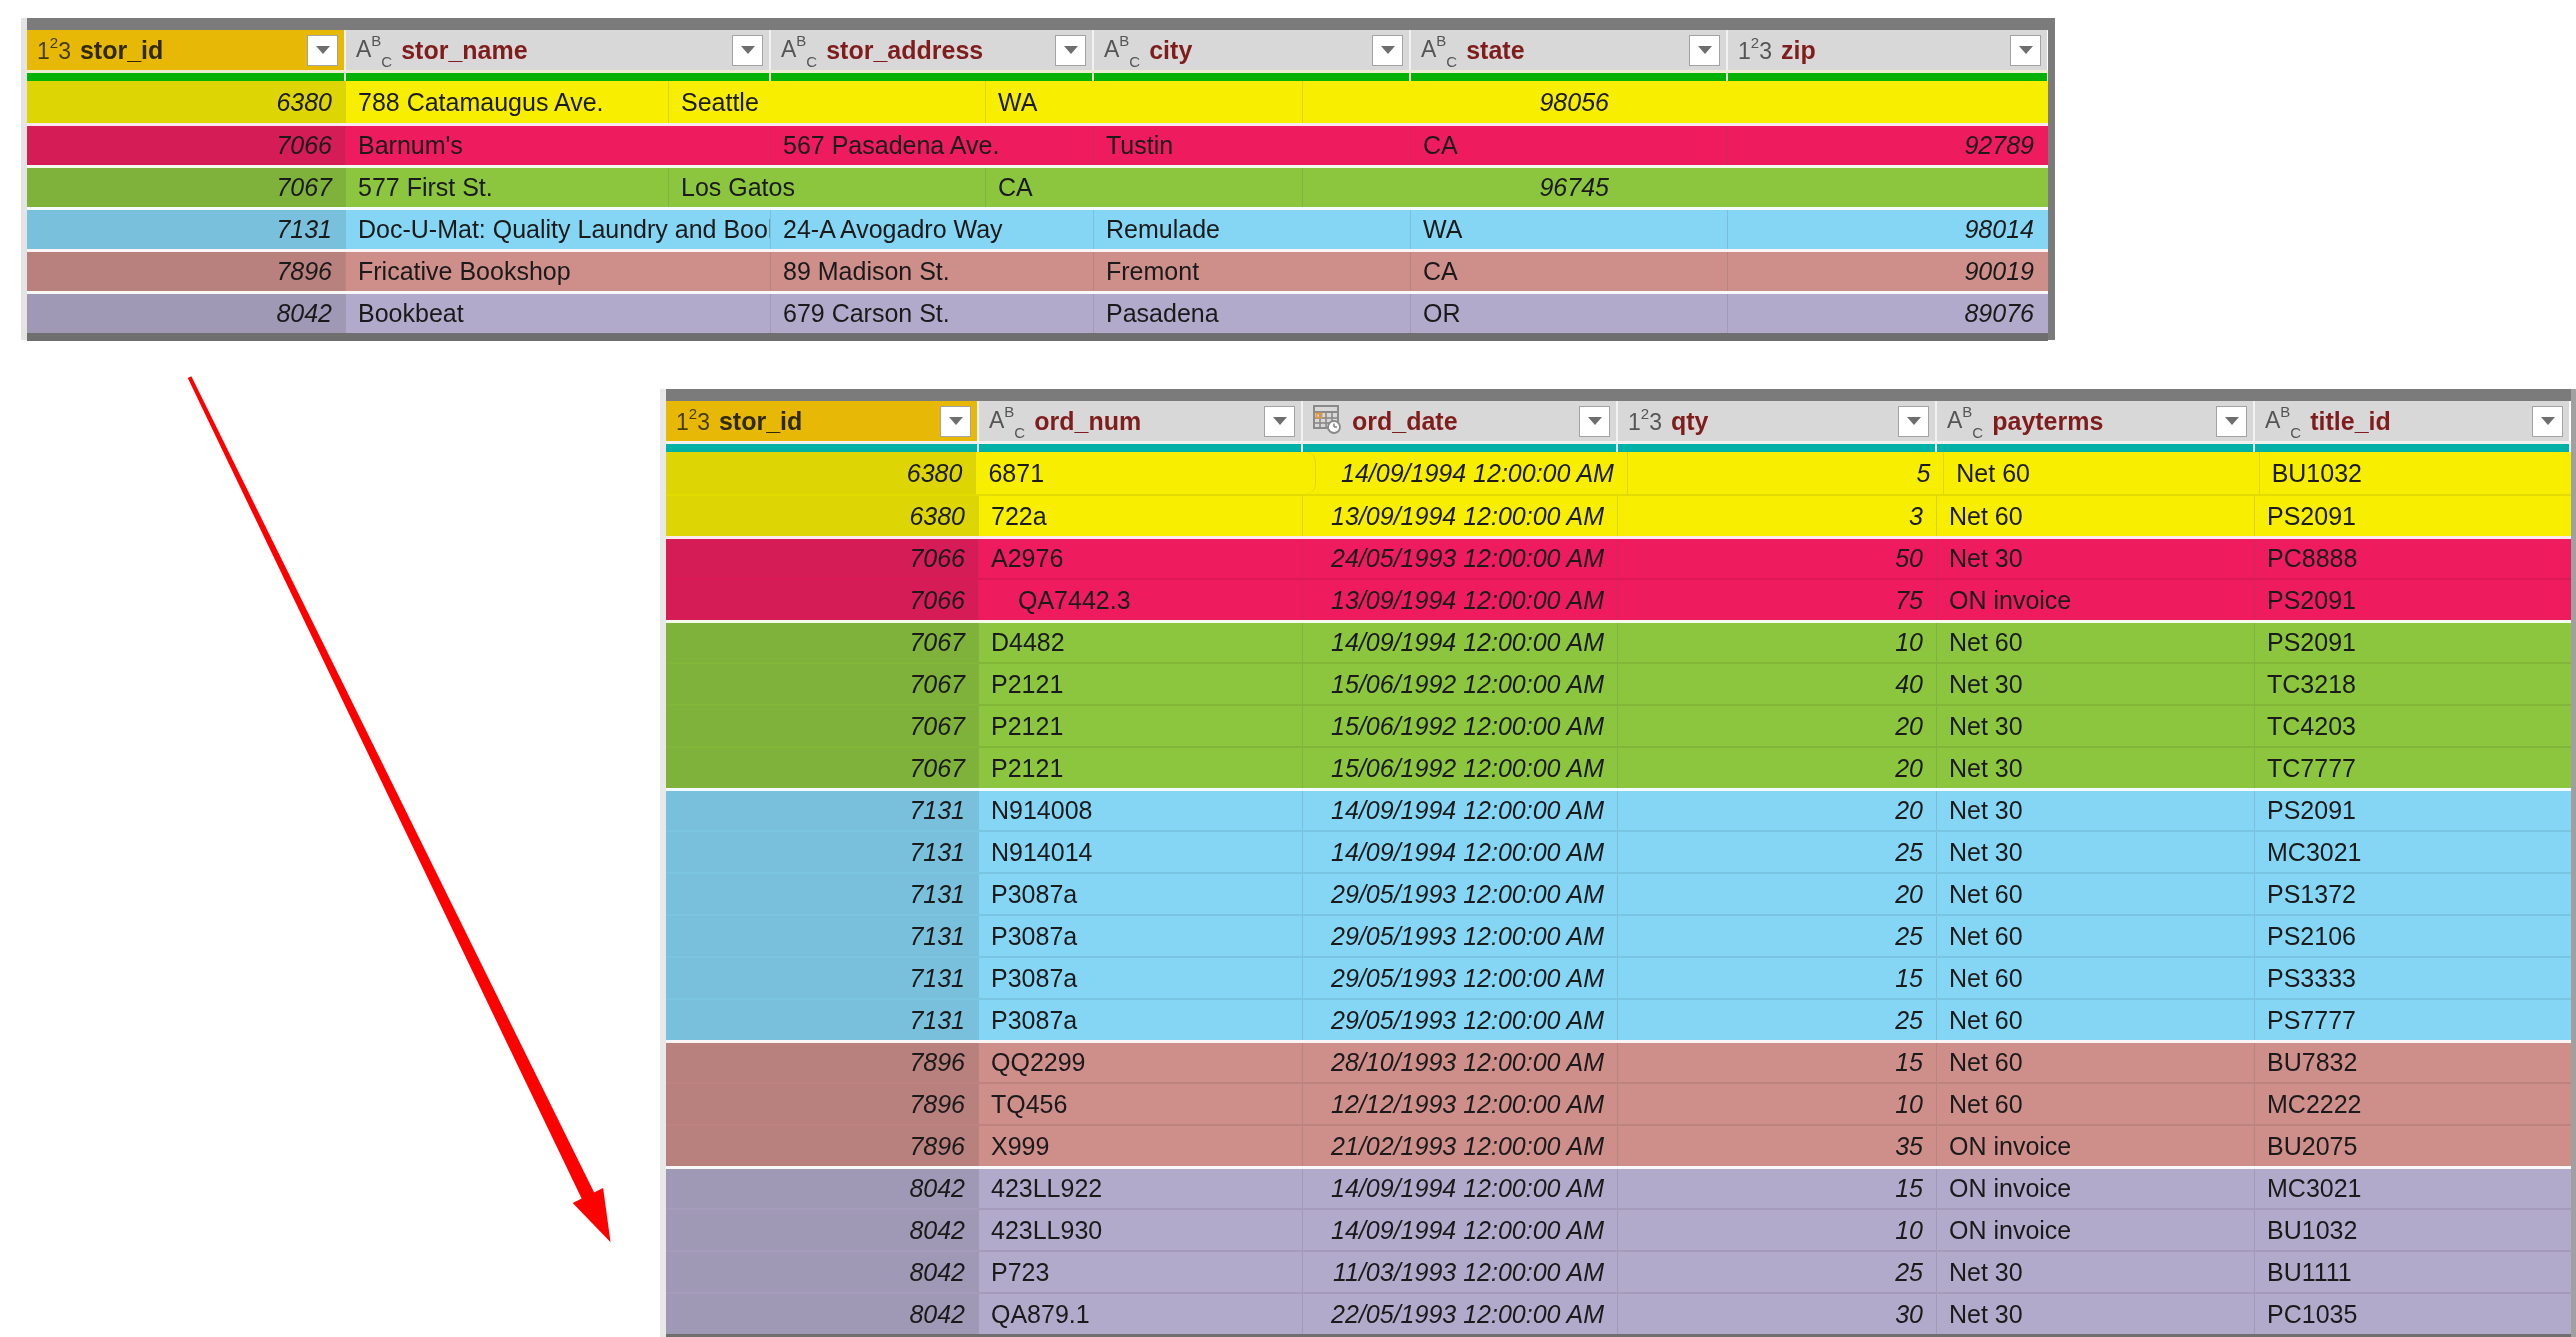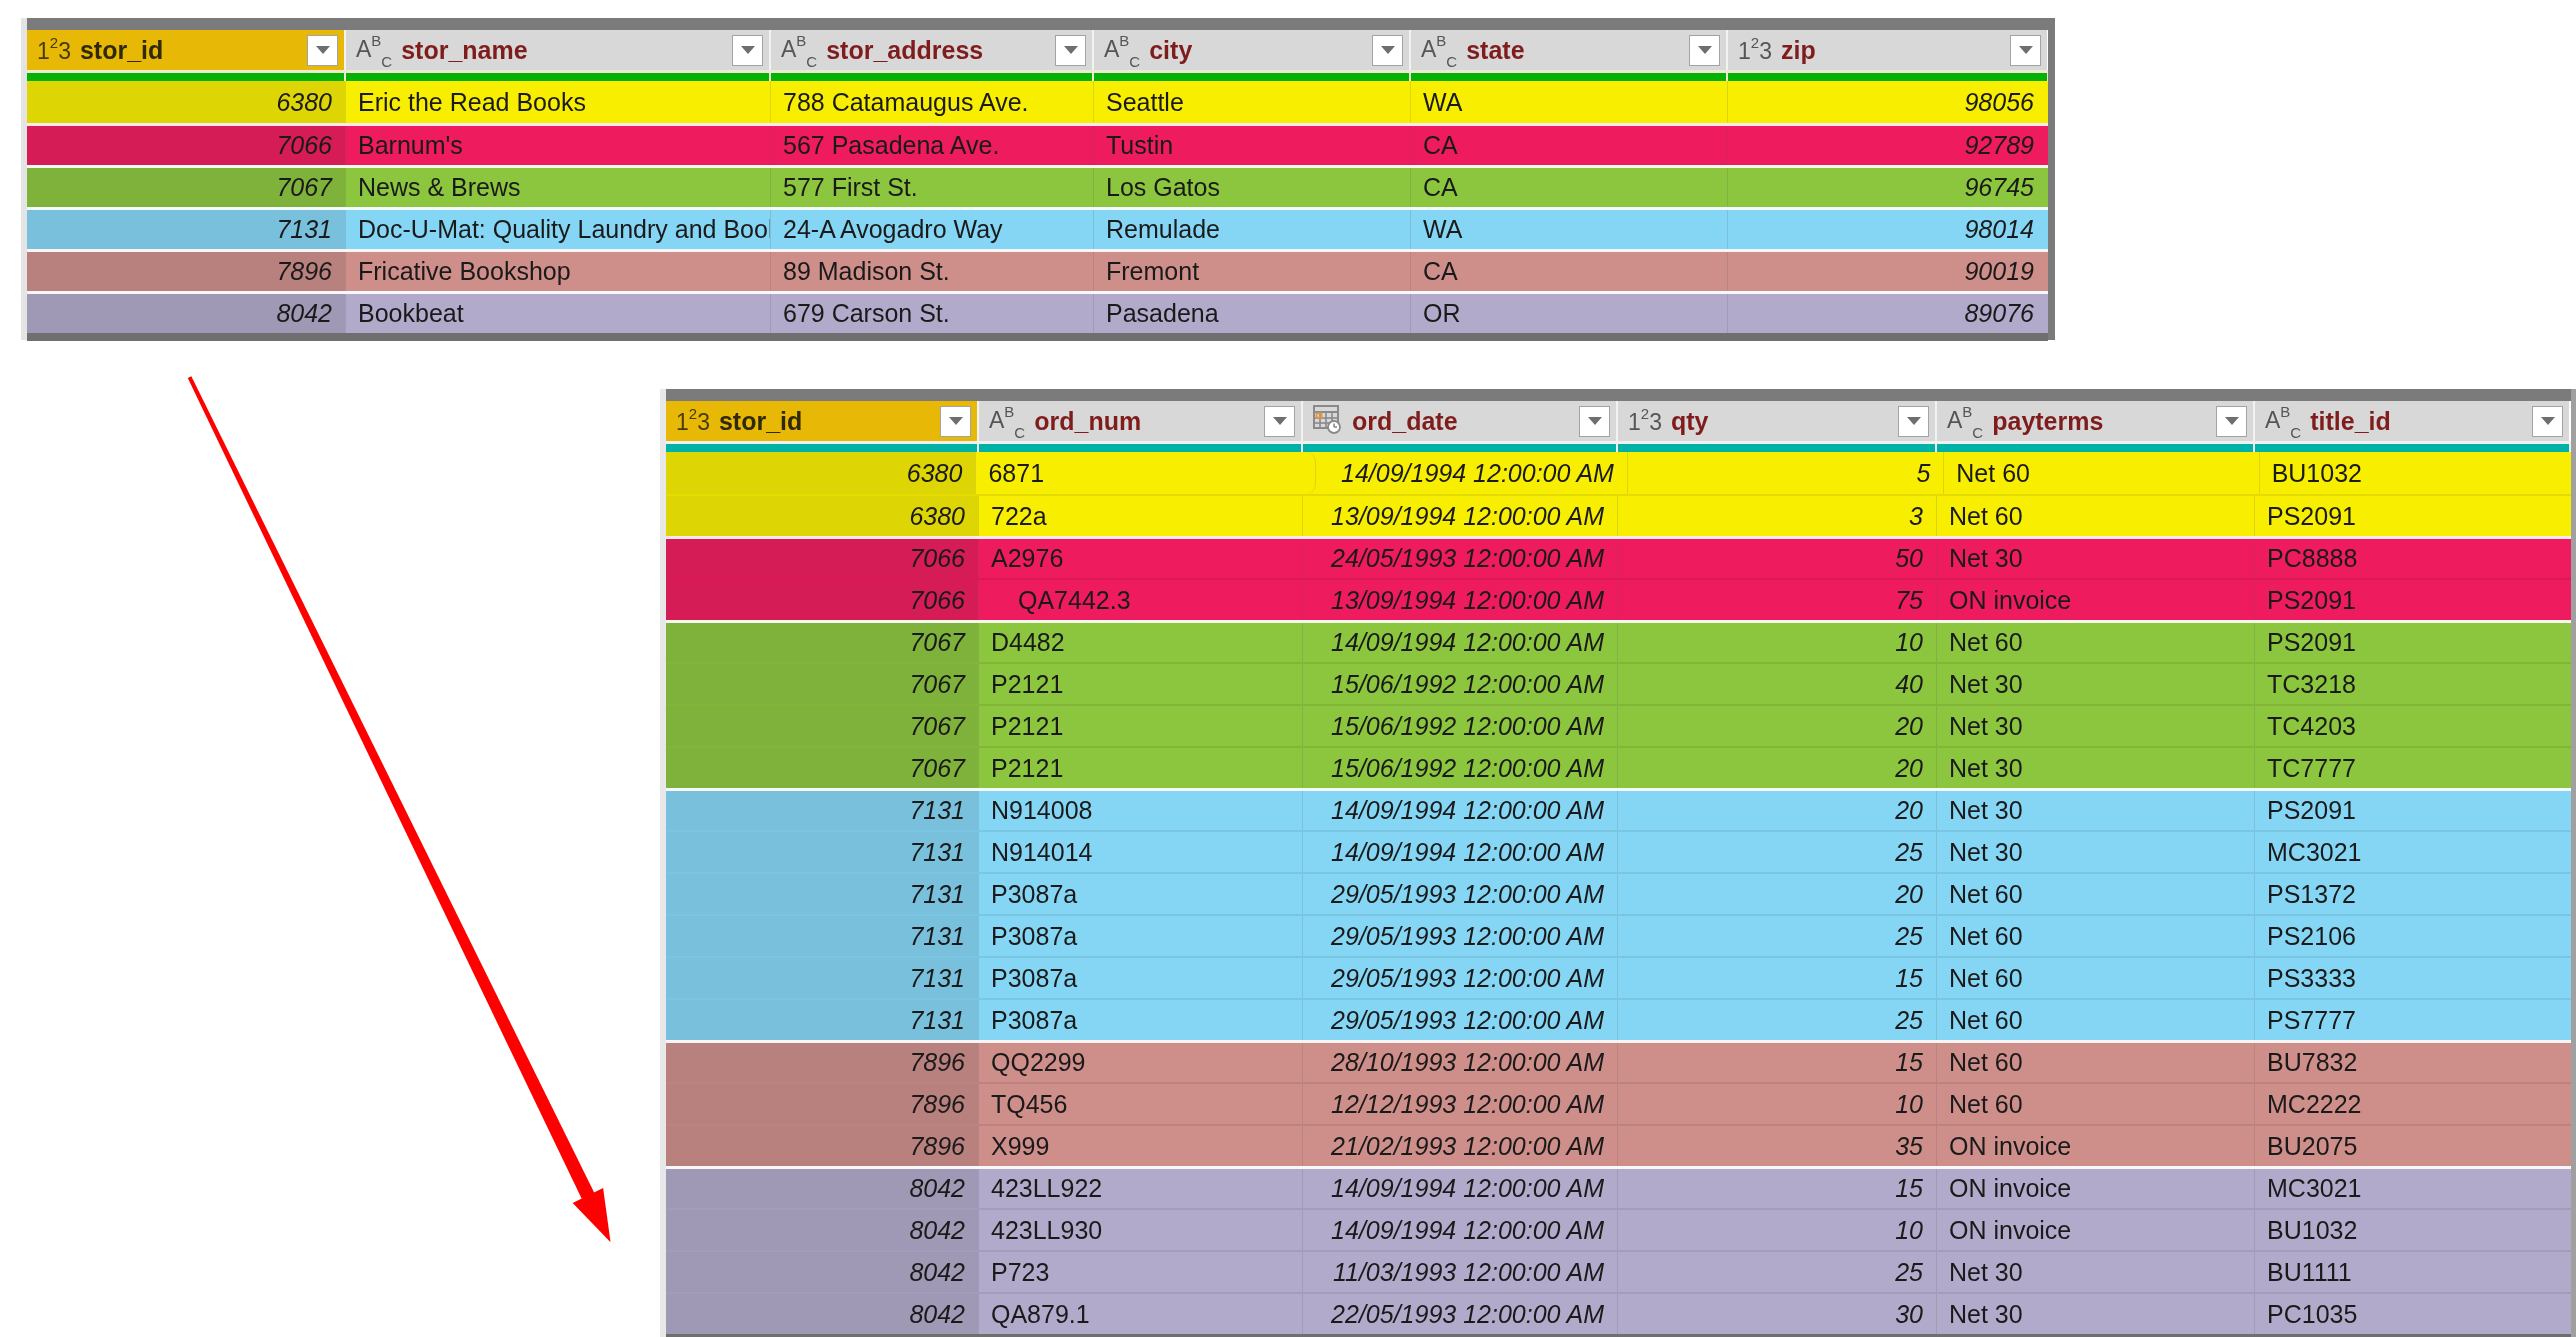--- a/index.html
+++ b/index.html
@@ -95,23 +95,20 @@
       <div class="qcell" style="width: 323px; background: rgb(4, 177, 4); border-top: 3px solid rgb(237, 235, 210); border-right-color: rgb(237, 235, 210);"></div>
       <div class="qcell" style="width: 317px; background: rgb(4, 177, 4); border-top: 3px solid rgb(237, 235, 210); border-right-color: rgb(237, 235, 210);"></div>
       <div class="qcell" style="width: 317px; background: rgb(4, 177, 4); border-top: 3px solid rgb(237, 235, 210); border-right-color: rgb(237, 235, 210);"></div>
       <div class="qcell" style="width: 319px; background: rgb(4, 177, 4); border-top: 3px solid rgb(237, 235, 210); border-right-color: rgb(237, 235, 210);"></div>
     </div>
     <div class="rows">
       <div class="trow first" style="background: rgb(248, 239, 0);">
         <div class="tcell num selcol" style="width: 319px;">
           <span>6380</span>
         </div>
-        <div class="tcell" style="width: 425px;">
-          <span>Eric the Read Books</span>
-        </div>
         <div class="tcell" style="width: 323px;">
           <span>788 Catamaugus Ave.</span>
         </div>
         <div class="tcell" style="width: 317px;">
           <span>Seattle</span>
         </div>
         <div class="tcell" style="width: 317px;">
           <span>WA</span>
         </div>
         <div class="tcell num" style="width: 319px;">
@@ -134,23 +131,20 @@
         <div class="tcell" style="width: 317px;">
           <span>CA</span>
         </div>
         <div class="tcell num" style="width: 319px;">
           <span>92789</span>
         </div>
       </div>
       <div class="trow group-start" style="background: rgb(140, 198, 62);">
         <div class="tcell num selcol" style="width: 319px;">
           <span>7067</span>
-        </div>
-        <div class="tcell" style="width: 425px;">
-          <span>News &amp; Brews</span>
         </div>
         <div class="tcell" style="width: 323px;">
           <span>577 First St.</span>
         </div>
         <div class="tcell" style="width: 317px;">
           <span>Los Gatos</span>
         </div>
         <div class="tcell" style="width: 317px;">
           <span>CA</span>
         </div>

